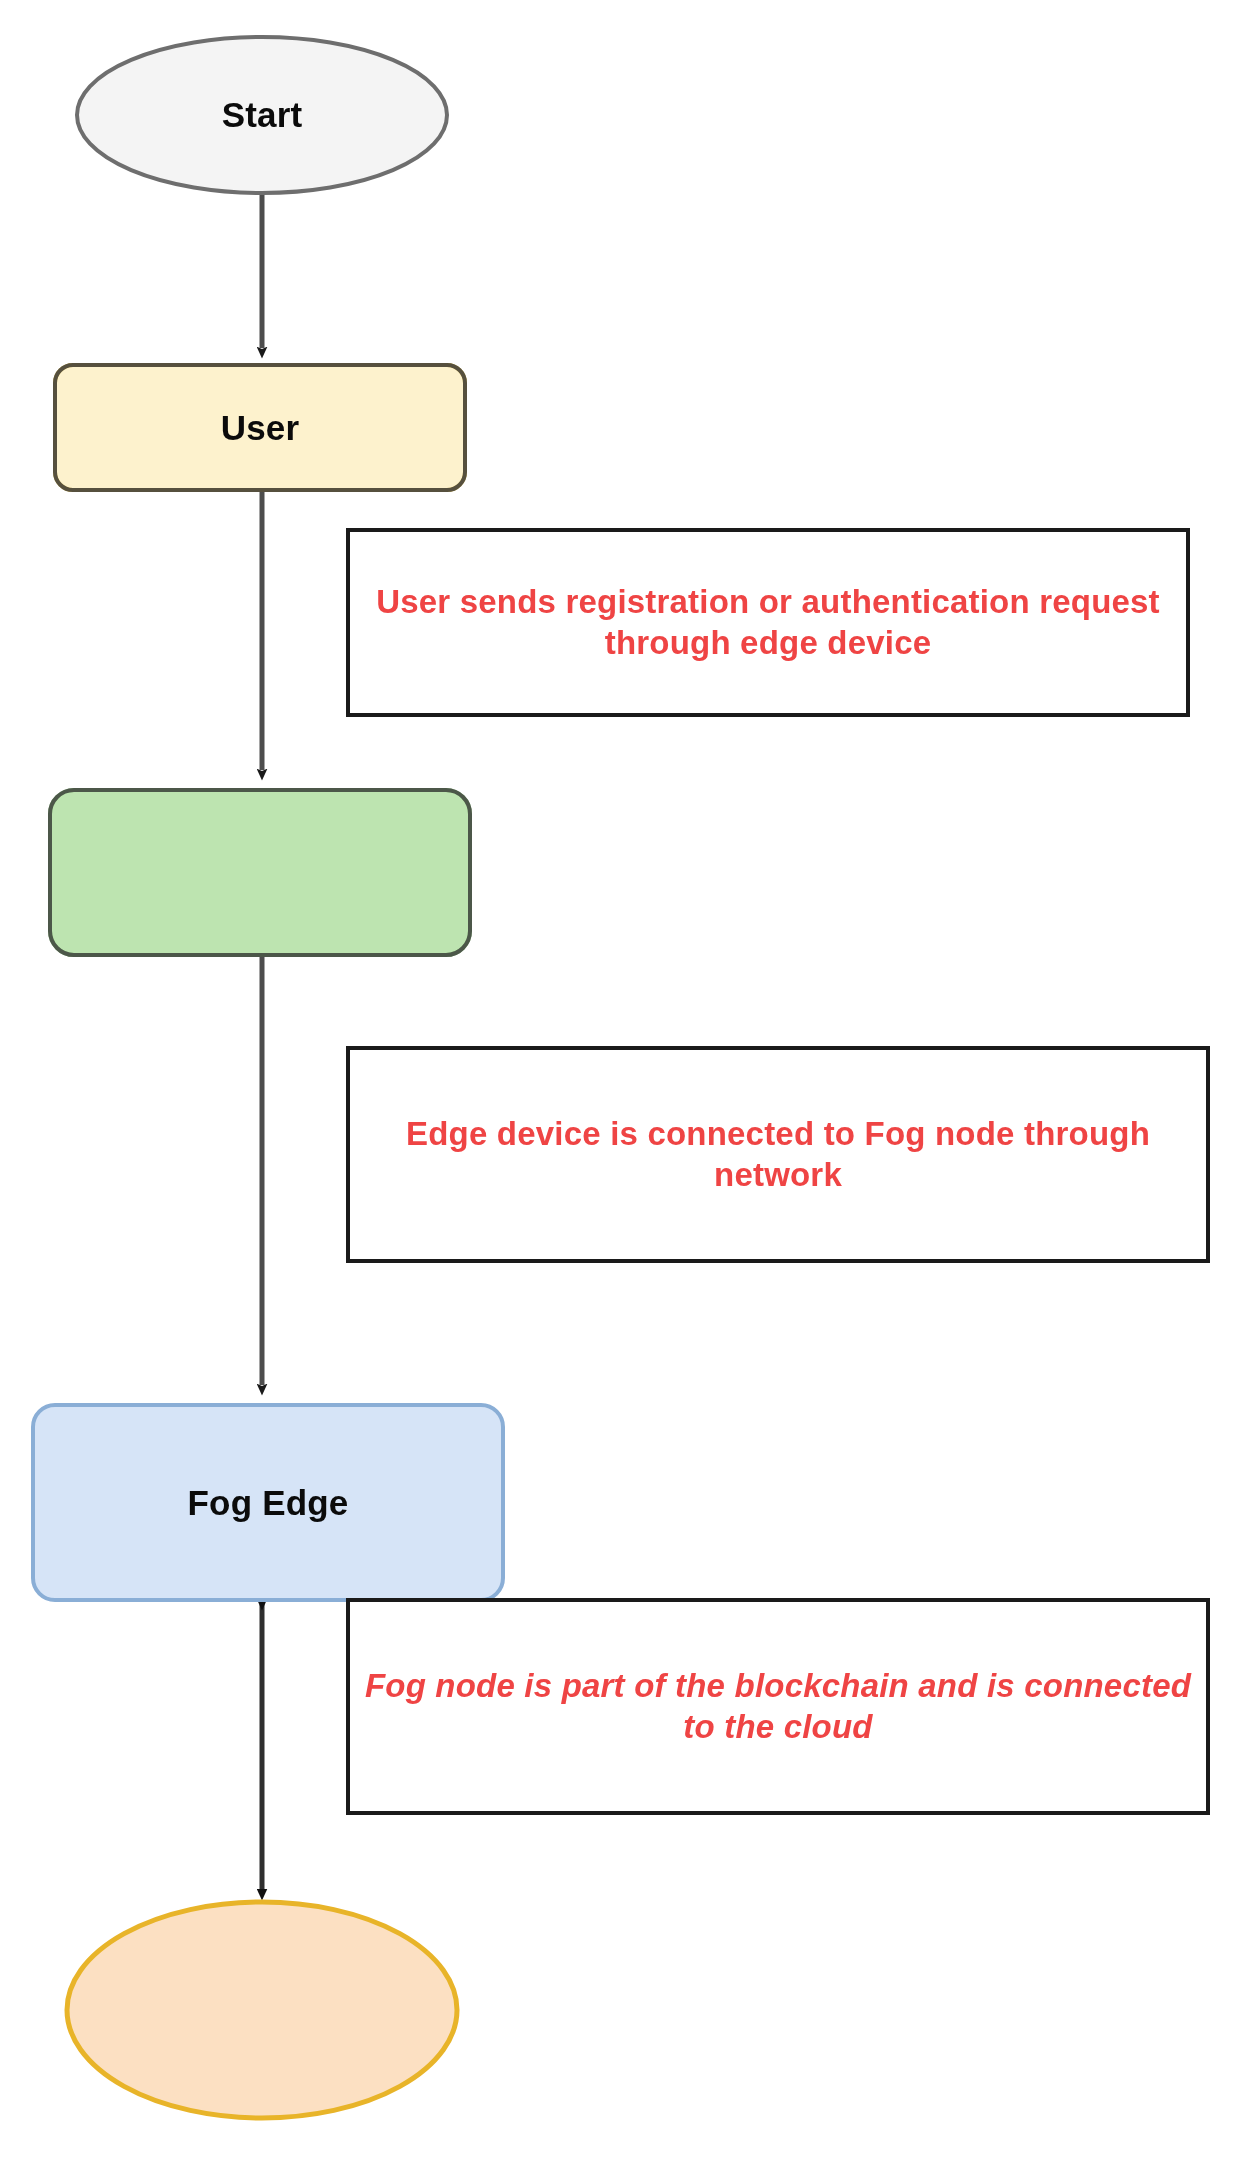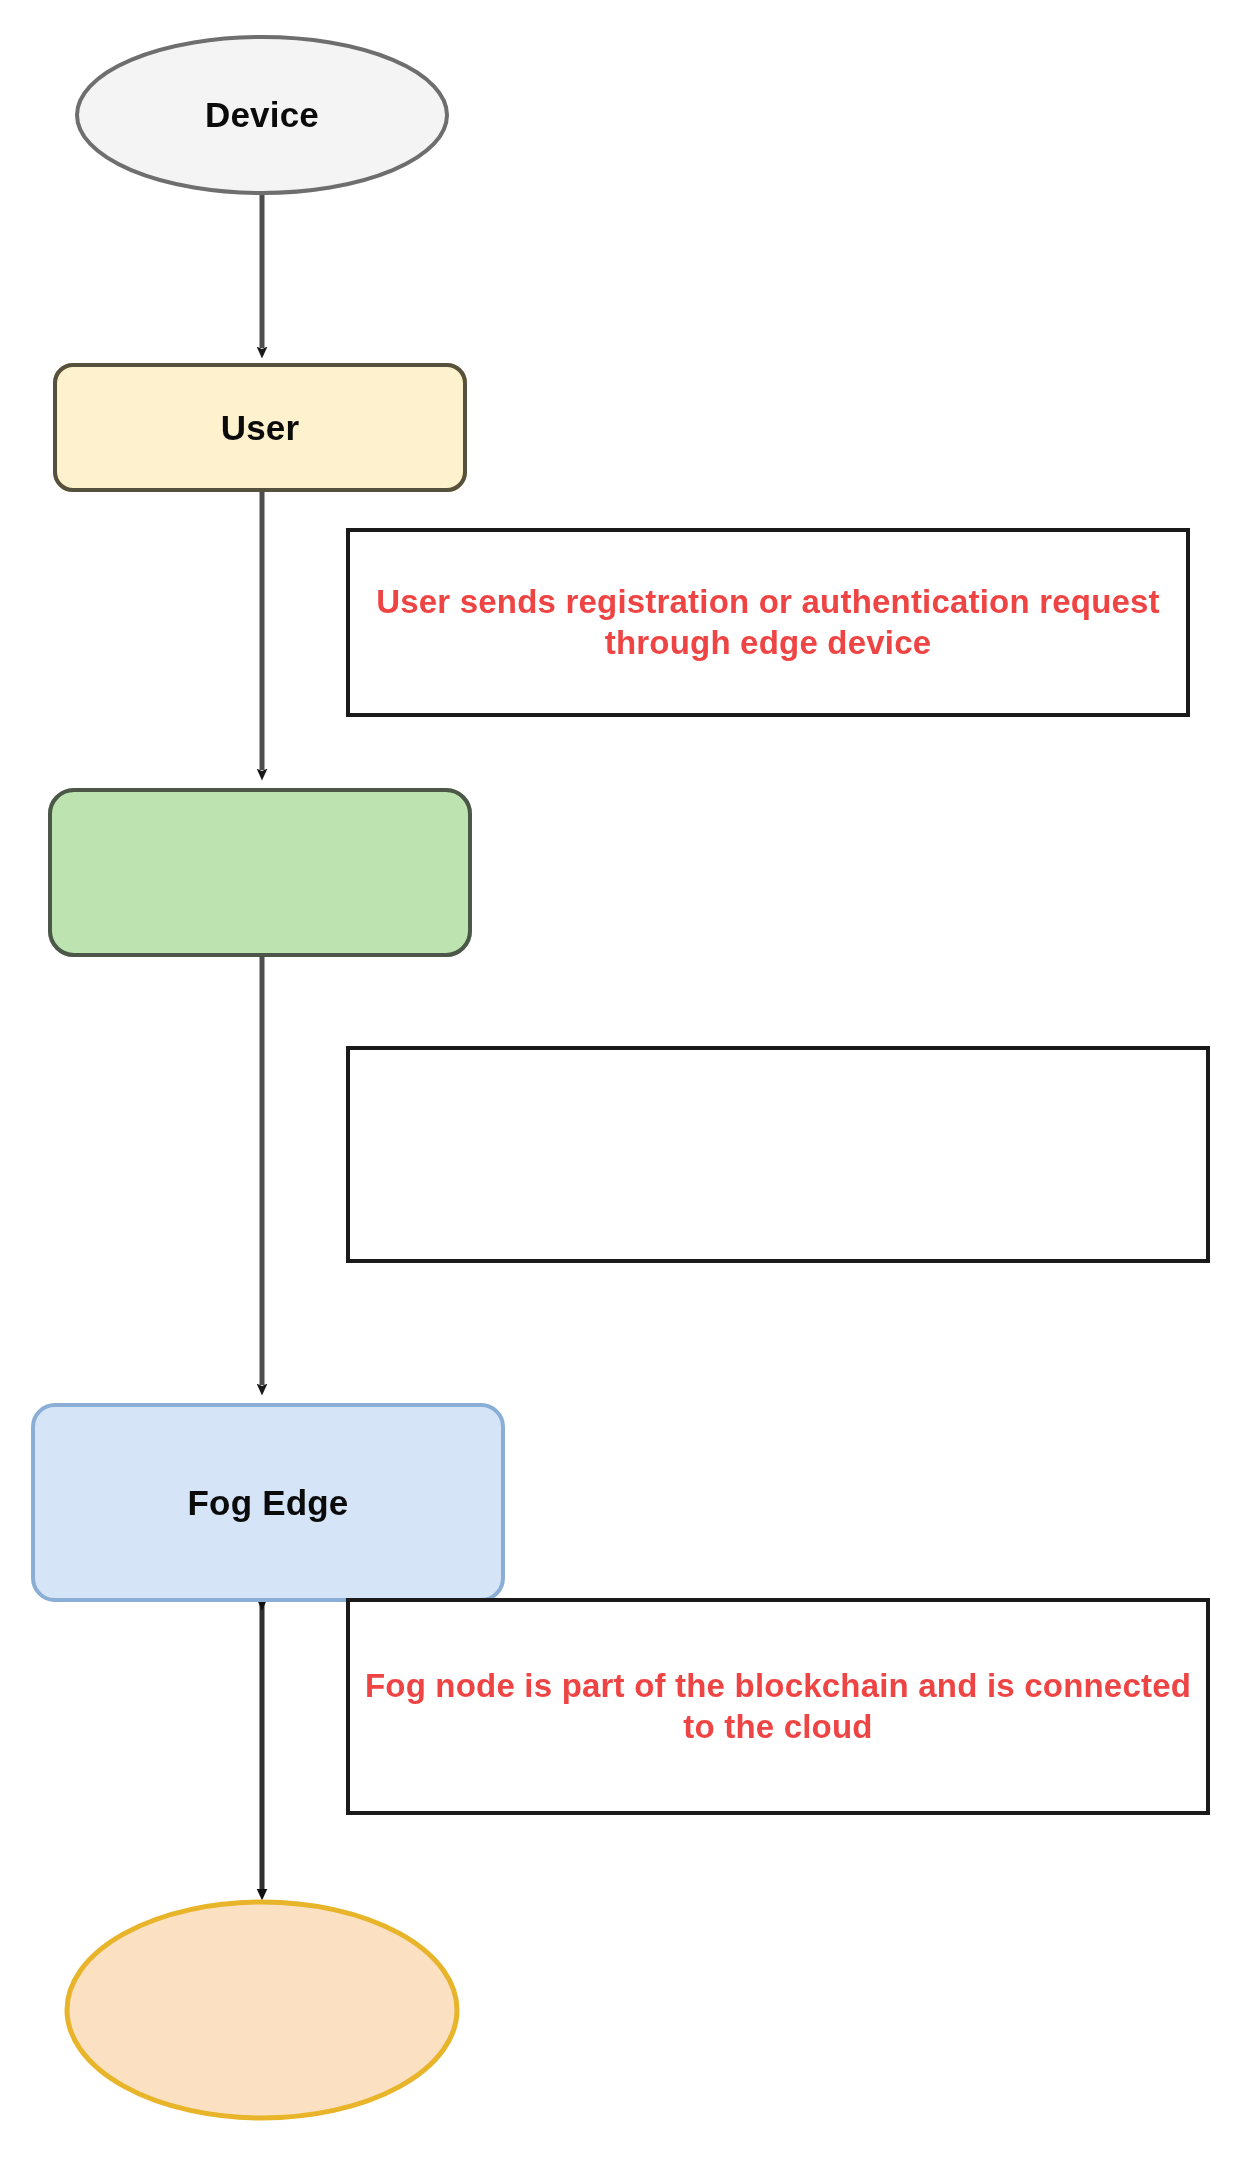--- a/index.html
+++ b/index.html
@@ -88,26 +88,27 @@
 
     <ellipse cx="262" cy="2010" rx="195" ry="108" fill="#fce0c2" stroke="#e8b429" stroke-width="5"></ellipse>
 
     <rect x="348" y="530" width="840" height="185" fill="#ffffff" stroke="#1a1a1a" stroke-width="4"></rect>
 
     <rect x="348" y="1048" width="860" height="213" fill="#ffffff" stroke="#1a1a1a" stroke-width="4"></rect>
 
     <rect x="348" y="1600" width="860" height="213" fill="#ffffff" stroke="#1a1a1a" stroke-width="4"></rect>
   </svg>
 
-  <div class="node-label shape-label" style="left:77px; top:76px; width:370px; height:78px;">Device</div>
+  <div class="node-label shape-label" style="left:77px; top:76px; width:370px; height:78px;">Start</div>
 
   <div class="node-label shape-label" style="left:55px; top:365px; width:410px; height:125px;">User</div>
 
 
   <div class="node-label shape-label" style="left:33px; top:1405px; width:470px; height:195px;">Fog Edge</div>
 
 
   <div class="node-label note-label" style="left:348px; top:530px; width:840px; height:185px;">User sends registration or authentication request through edge device</div>
 
+  <div class="node-label note-label" style="left:348px; top:1048px; width:860px; height:213px;">Edge device is connected to Fog node through network</div>
 
-  <div class="node-label note-label" style="left:348px; top:1600px; width:860px; height:213px;">Fog node is part of  the blockchain and is connected to the cloud</div>
+  <div class="node-label note-label" style="left:348px; top:1600px; width:860px; height:213px;font-style:italic;">Fog node is part of  the blockchain and is connected to the cloud</div>
 
 </div>
 
 </body></html>

